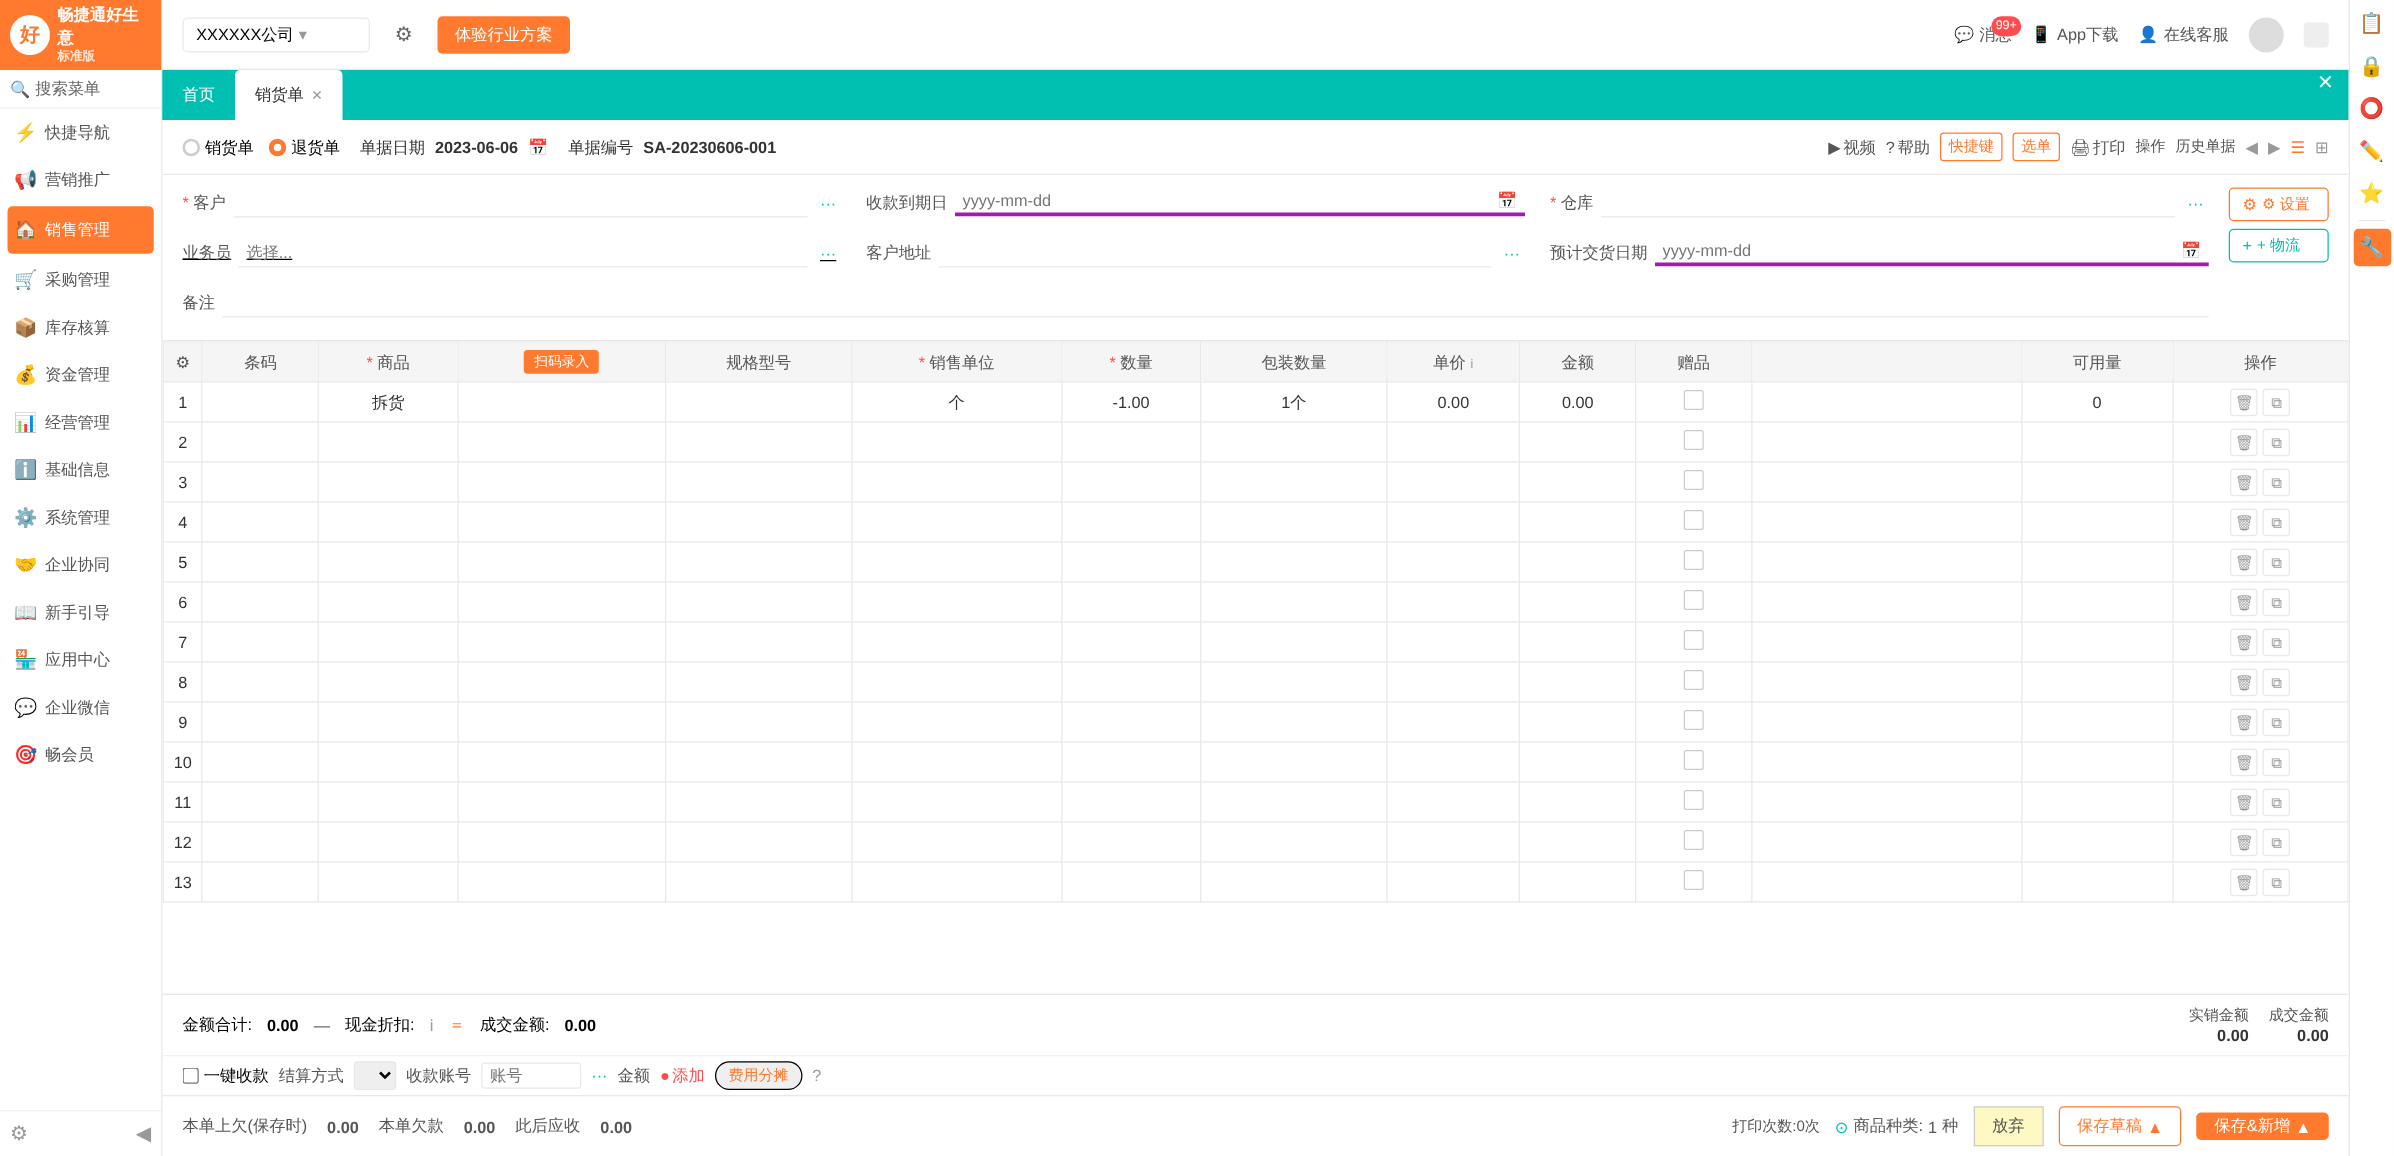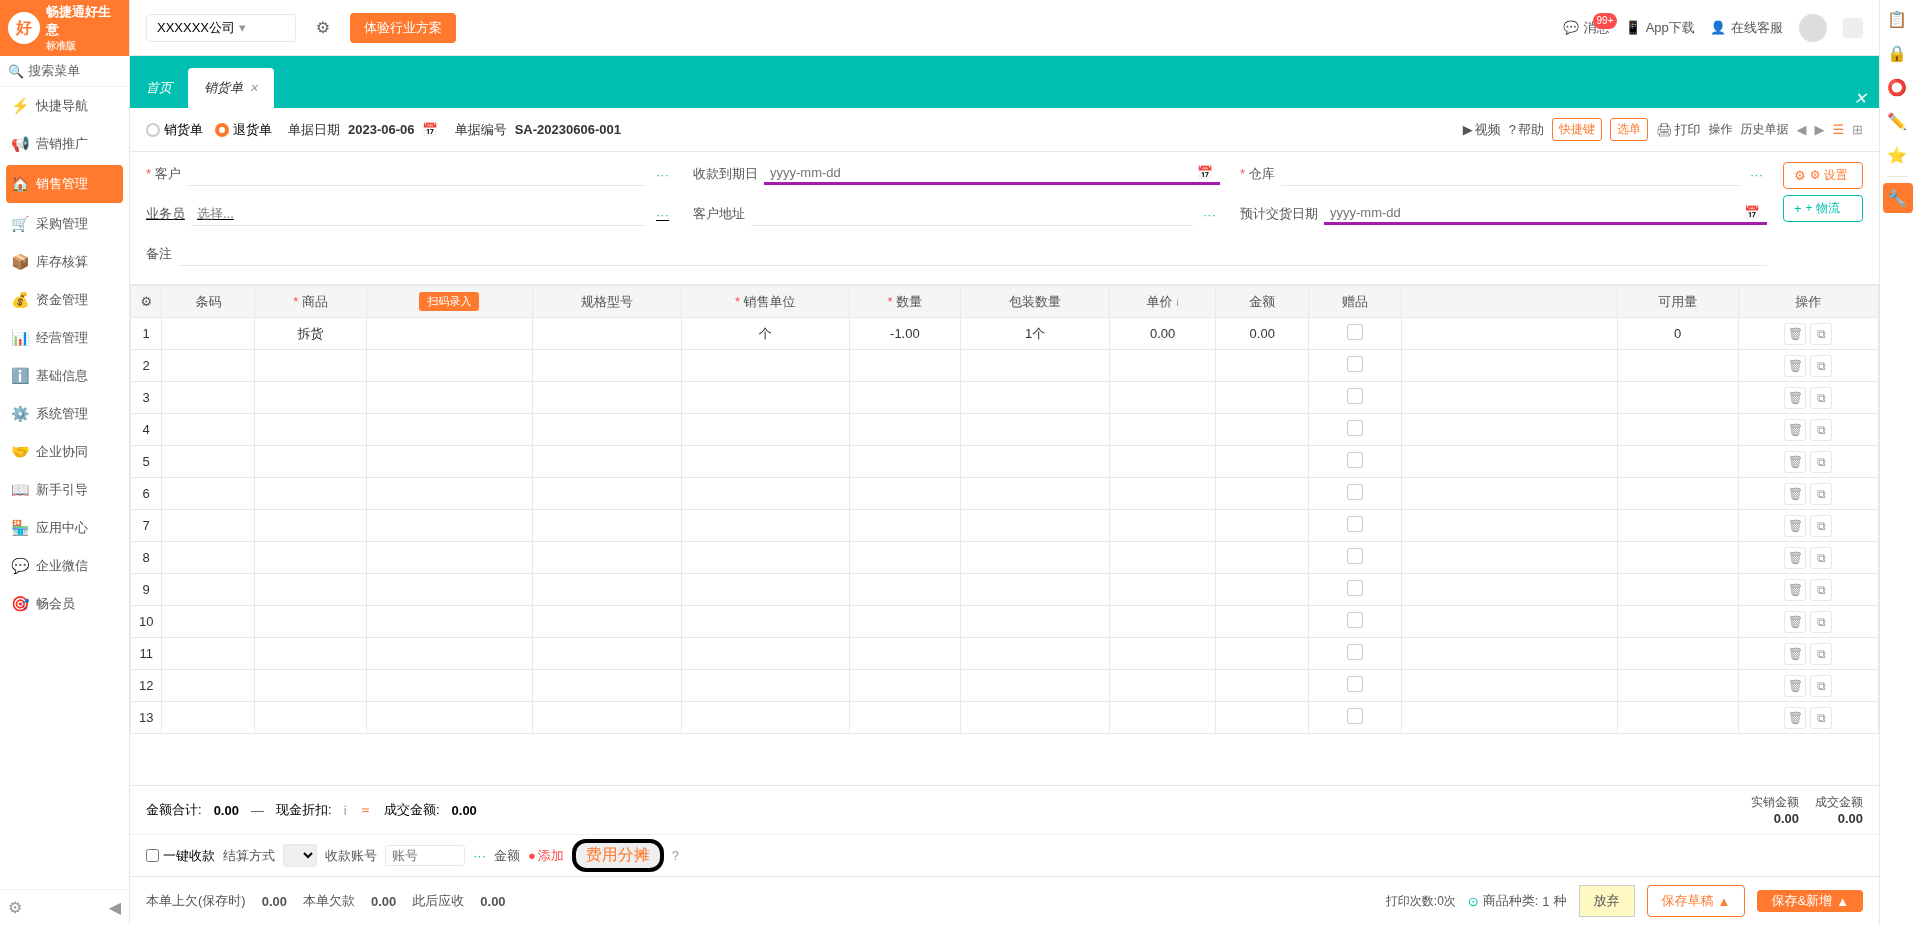--- a/index.html
+++ b/index.html
@@ -111,24 +111,23 @@
       min-width: 16px;
       text-align: center;
       line-height: 16px;
     }
     .avatar { width: 28px; height: 28px; border-radius: 50%; background: #ddd; }
 
     
     .tab-bar {
       background: #00bfb0;
       display: flex;
-      align-items: flex-end;
+      align-items: flex-start;
       padding: 0 0;
-      height: 52px;
-      font-style: italic;
+      height: 40px;
     }
     .tab-item {
       padding: 0 16px;
       height: 40px;
       display: flex; align-items: center;
       cursor: pointer;
       color: #fff;
       font-size: 13px;
       gap: 6px;
     }
@@ -234,21 +233,21 @@
     .payment-row {
       background: #fff;
       padding: 4px 16px;
       border-top: 1px solid #f0f0f0;
       display: flex;
       align-items: center;
       gap: 8px;
     }
     .payment-checkbox { display: flex; align-items: center; gap: 4px; }
     .add-btn { color: #ff4d4f; cursor: pointer; display: flex; align-items: center; gap: 2px; }
-    .expense-btn { border: 4px solid #000000; color: #ff7a2e; border-radius: 14px; padding: 2px 10px; cursor: pointer; font-size: 16px; }
+    .expense-btn { border: 1px solid #000000; color: #ff7a2e; border-radius: 14px; padding: 2px 10px; cursor: pointer; font-size: 12px; }
     .help-icon { color: #999; cursor: pointer; }
 
     
     .bottom-bar {
       background: #fff;
       padding: 8px 16px;
       border-top: 1px solid #e8e8e8;
       display: flex;
       align-items: center;
       gap: 16px;

